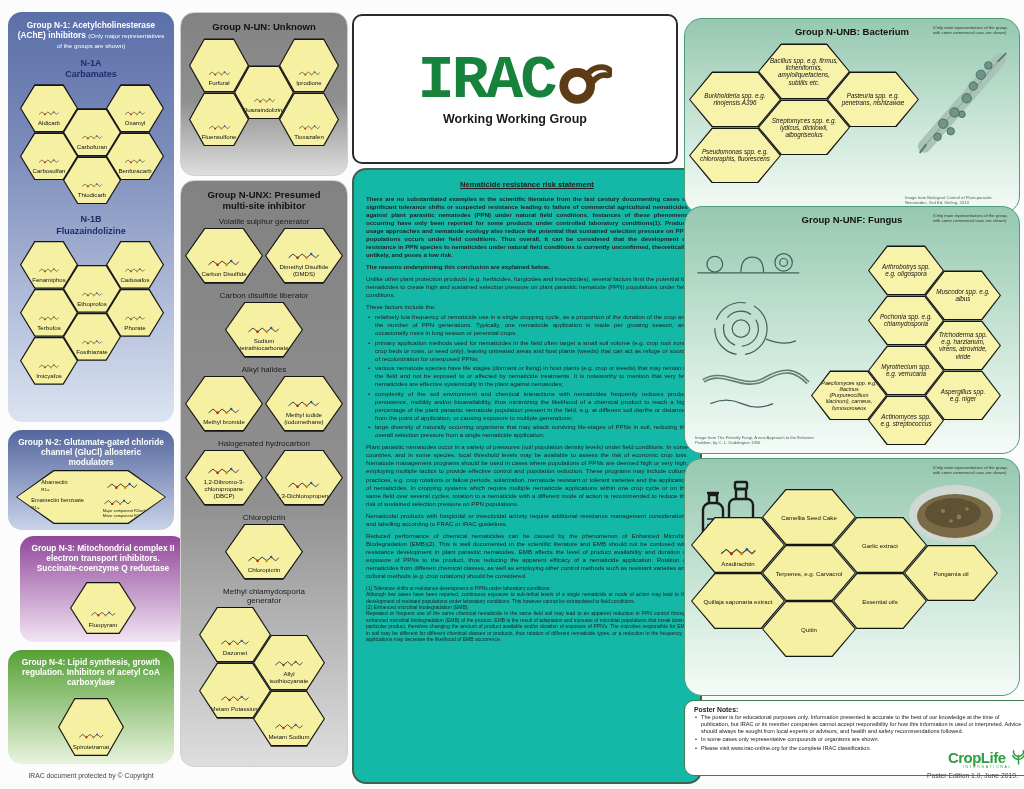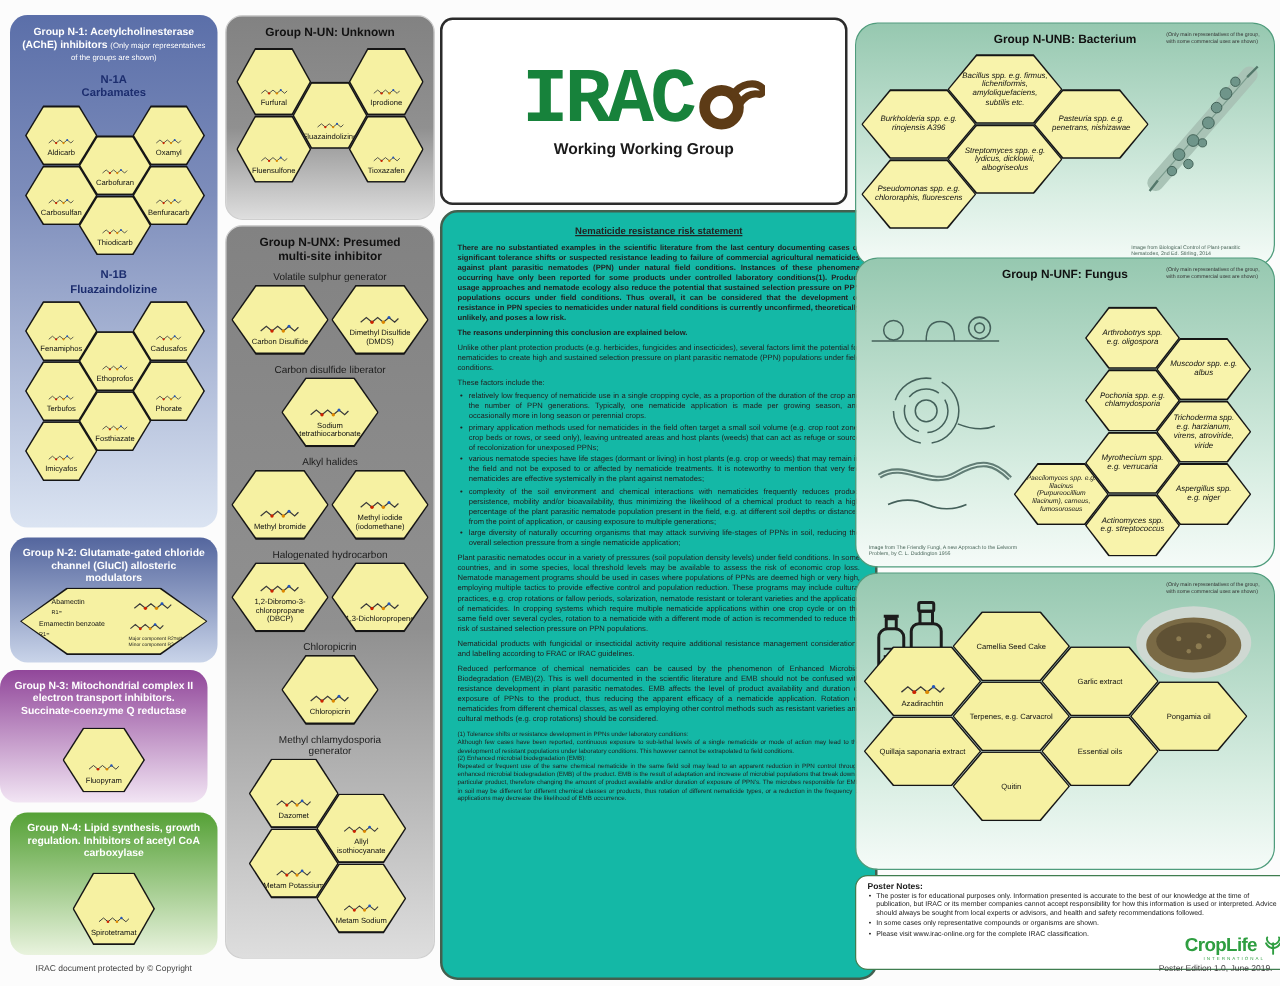--- a/index.html
+++ b/index.html
@@ -243,21 +243,21 @@
     <circle cx="32" cy="4" r="1.6" fill="#2255bb"></circle>
   </svg></span>
       <span style="position:absolute;right:12px;bottom:5px;font-size:3.9px;text-align:left;line-height:1.3">
         <span style="display:block">Major component R2=ethyl</span>
         <span style="display:block">Minor component R2=methyl</span>
       </span>
     </div>
   </div>
 </div>
 
-<div class="panel p-n3" style="left:0;top:536px;width:166px;height:106px">
+<div class="panel p-n3" style="left:20px;top:536px;width:166px;height:106px">
   <div class="ptitle wtitle" style="margin:8px 10px 0 10px">Group N-3: Mitochondrial complex II electron transport inhibitors. Succinate-coenzyme Q reductase</div>
   <div class="hx" style="left:50px;top:46px;width:66px;height:52px">
       <div class="hi chem">
         <svg class="sq" viewBox="0 0 44 14" xmlns="http://www.w3.org/2000/svg">
     <path d="M2 9 L8 4 L14 9 L20 4 L26 9 L32 4 L38 9 L42 5" fill="none" stroke="#3a3a3a" stroke-width="1.3"></path>
     <circle cx="14" cy="9" r="1.8" fill="#cc2200"></circle>
     <circle cx="26" cy="9" r="1.8" fill="#dd8800"></circle>
     <circle cx="32" cy="4" r="1.6" fill="#2255bb"></circle>
   </svg>
         <span class="lbl">Fluopyram</span>

